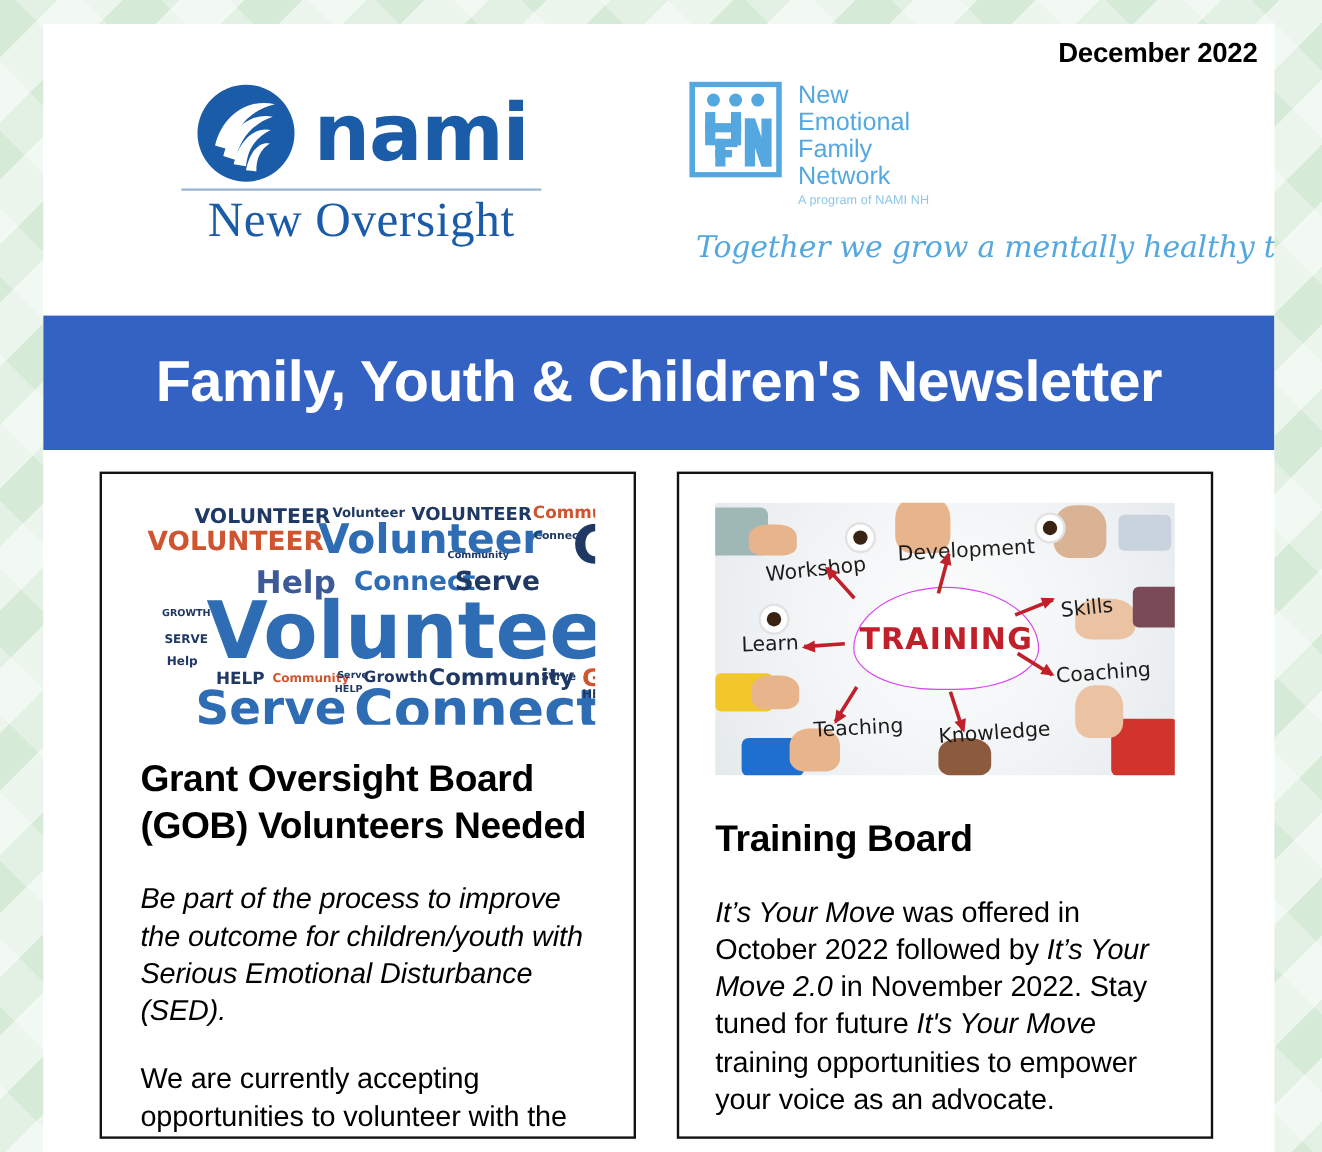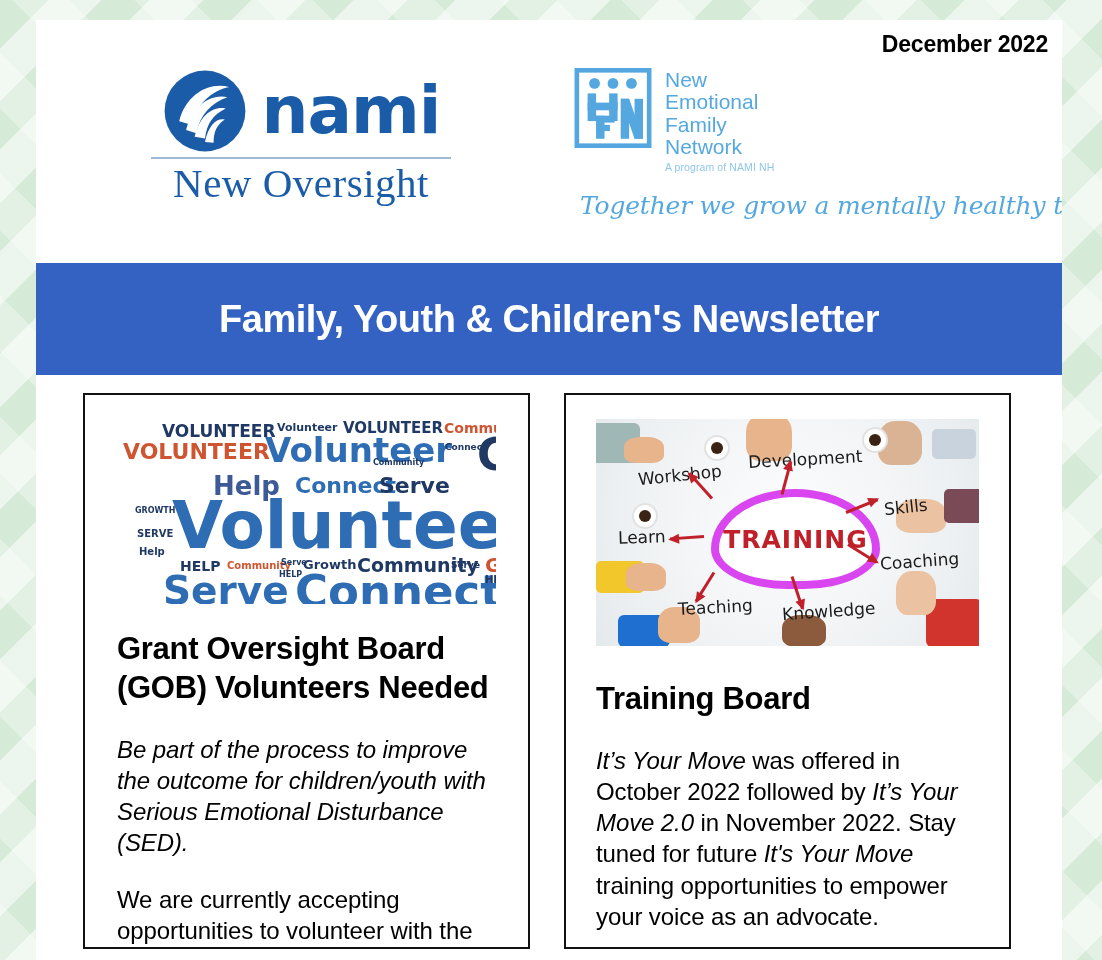--- a/index.html
+++ b/index.html
@@ -147,21 +147,21 @@
   
   .banner {
     height: 112px;
     background: #3462C2;
     display: flex;
     align-items: center;
     justify-content: center;
   }
   .banner-title {
     color: #ffffff;
-    font-size: 38px;
+    font-size: 48px;
     font-weight: bold;
     letter-spacing: -0.5px;
     line-height: 1;
   }
 
   
   .columns {
     display: flex;
     gap: 34px;
     padding: 18px 14px 0 47px;
@@ -240,21 +240,21 @@
     color: #1b1b1b;
     white-space: nowrap;
     transform-origin: center;
   }
   .tr-cloud {
     position: absolute;
     left: 30%;
     top: 31%;
     width: 40%;
     height: 37%;
-    border: 8px solid #d946ef;
+    border: 1px solid #d946ef;
     border-radius: 50% 50% 45% 45% / 60% 60% 40% 40%;
     background: #ffffff;
     display: flex;
     align-items: center;
     justify-content: center;
   }
   .tr-cloud b {
     font-family: "DejaVu Sans", sans-serif;
     font-size: 25px;
     font-weight: bold;

